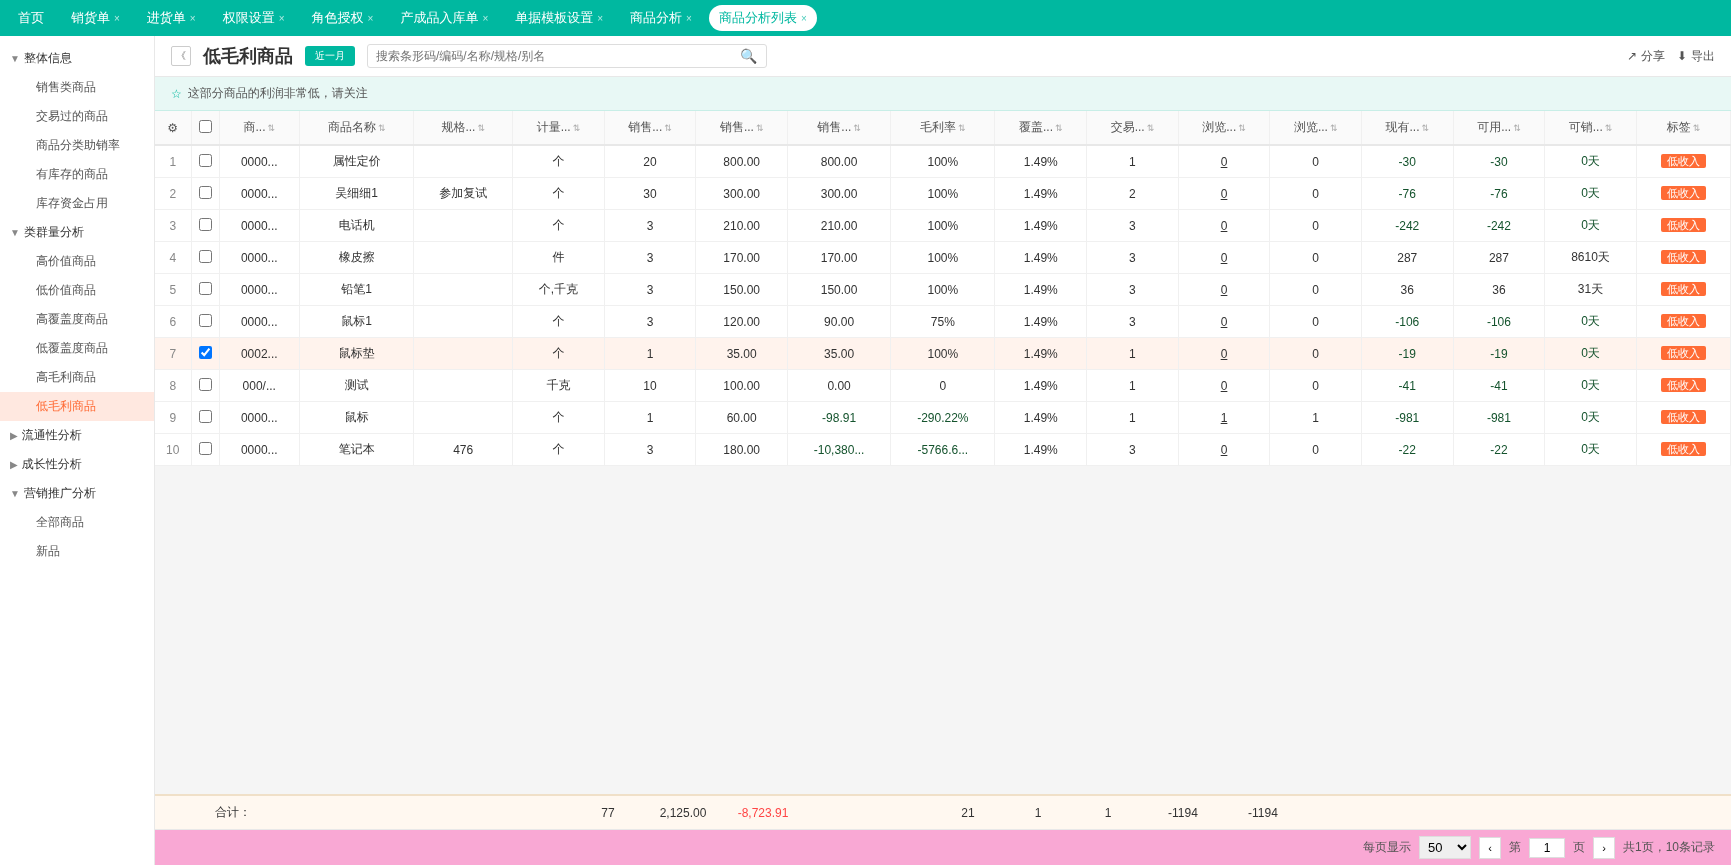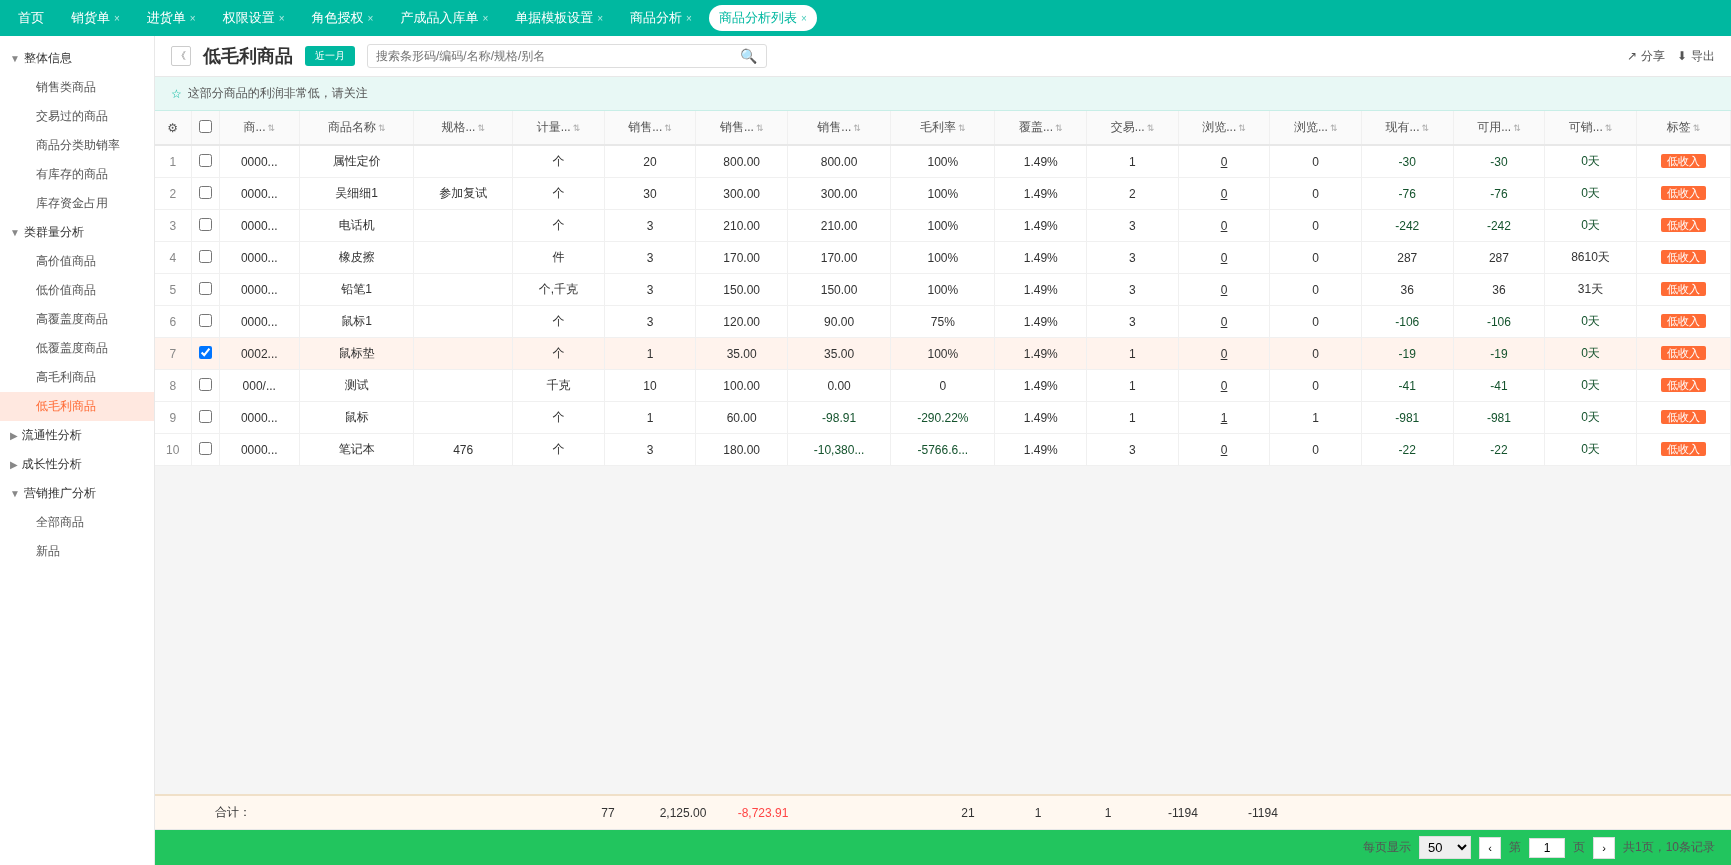--- a/index.html
+++ b/index.html
@@ -207,21 +207,21 @@
       display: flex;
       align-items: center;
       padding: 8px 16px;
       font-size: 12px;
       font-weight: 500;
       gap: 0;
     }
 
     
     .pagination-bar {
-      background: #22c55e;
+      background: #f9a8d4;
       border-top: 1px solid #e8e8e8;
       padding: 6px 16px;
       display: flex;
       align-items: center;
       justify-content: flex-end;
       gap: 8px;
       font-size: 12px;
       color: #555;
     }
     .pagination-bar select {

